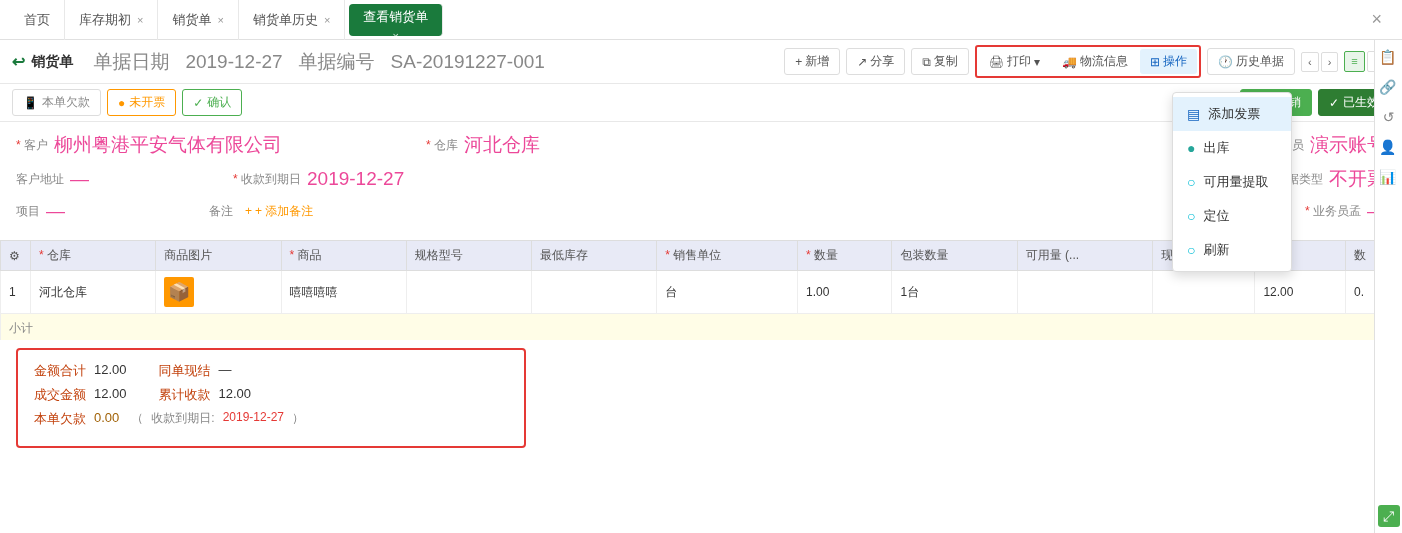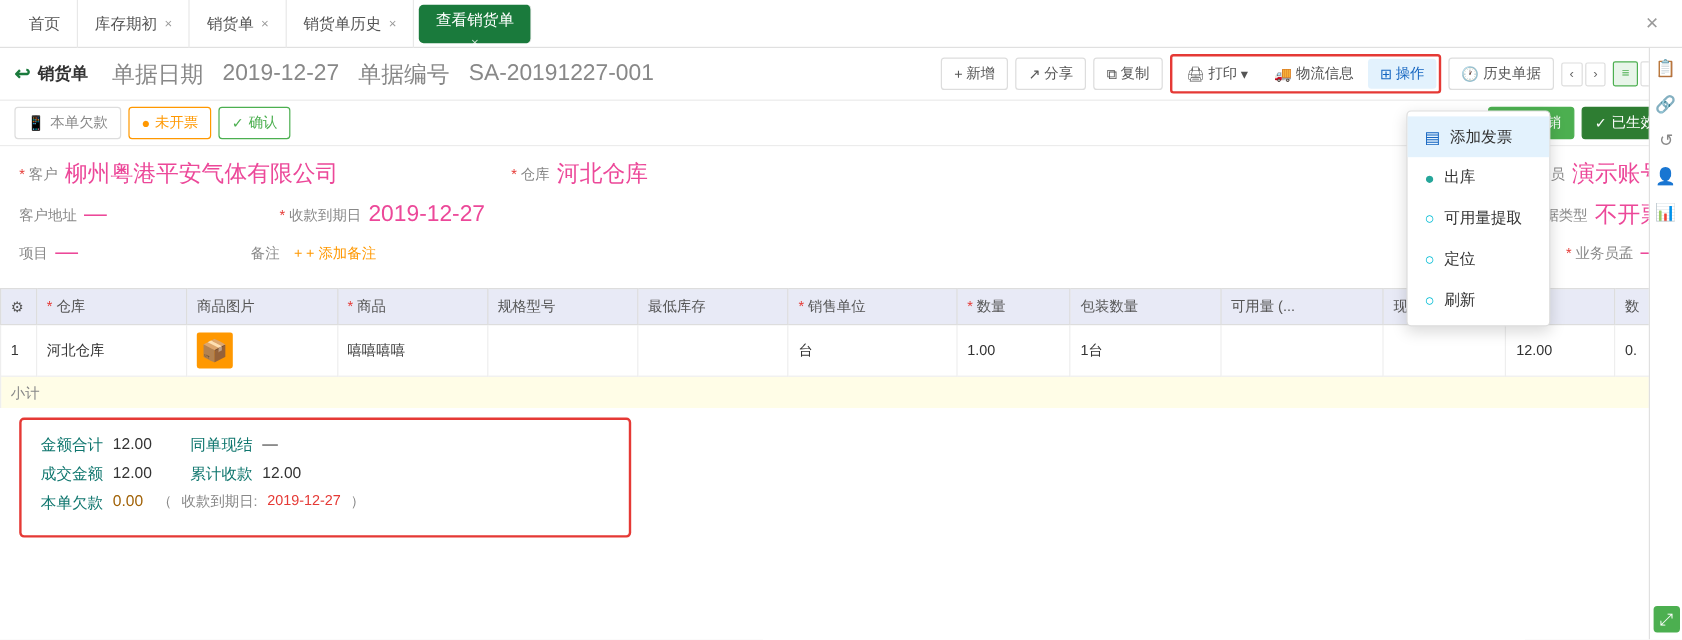--- a/index.html
+++ b/index.html
@@ -47,21 +47,21 @@
     thead th.required::before { content: '* '; color: #e53935; }
     tbody tr { background: #fff; }
     tbody td { padding: 6px 8px; border: 1px solid #eee; color: #333; }
     tbody tr.subtotal { background: #fffde7; }
 
     
     .payment-box { border: 2px solid #e53935; border-radius: 4px; padding: 12px 16px; margin: 8px 16px; background: #fff; width: 510px; }
     .payment-title { font-weight: bold; font-size: 14px; margin-bottom: 10px; }
     .payment-row { display: flex; gap: 32px; margin-bottom: 6px; font-size: 13px; }
     .payment-field { display: flex; gap: 8px; }
-    .payment-label { color: #0f766e; }
+    .payment-label { color: #c2410c; }
     .payment-amount { color: #333; }
     .payment-amount.red { color: #a16207; }
 
     
     .right-sidebar { position: absolute; right: 0; top: 40px; width: 28px; background: #fff; border-left: 1px solid #e0e0e0; display: flex; flex-direction: column; align-items: center; padding: 6px 0; gap: 8px; height: calc(533px - 40px); }
     .sidebar-icon { width: 22px; height: 22px; display: flex; align-items: center; justify-content: center; color: #888; cursor: pointer; font-size: 14px; }
     .sidebar-icon.green { background: #4caf50; color: #fff; border-radius: 3px; }
     .sidebar-icon:last-child { margin-top: auto; }
 
     

